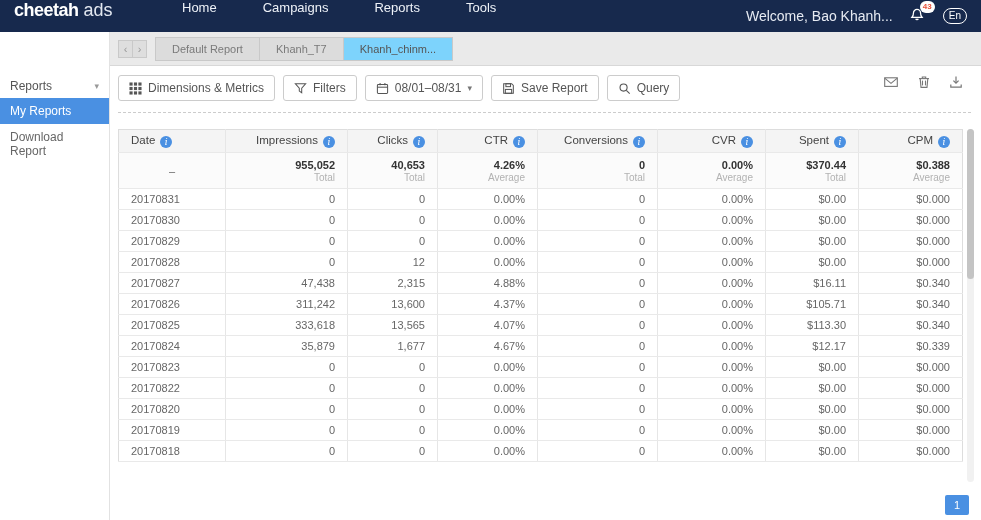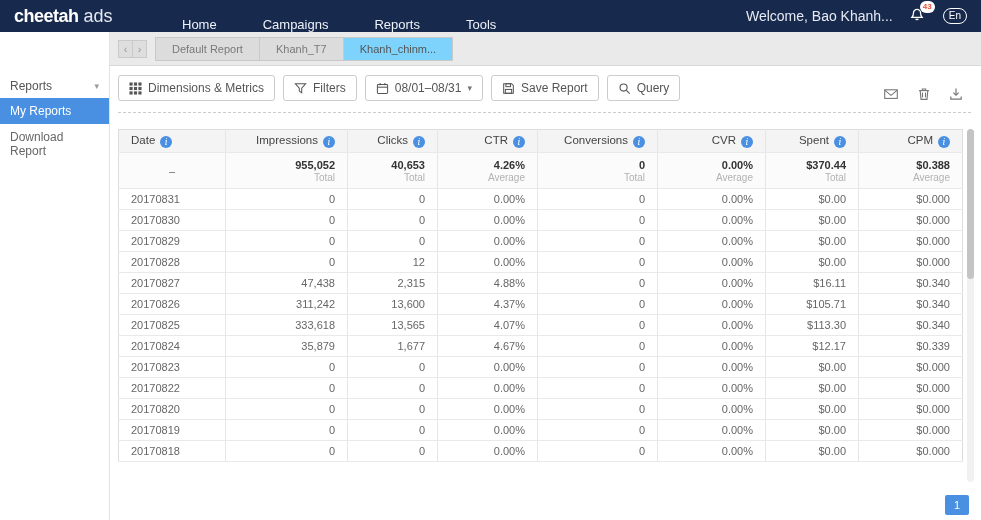--- a/index.html
+++ b/index.html
@@ -6,27 +6,27 @@
   html,body { margin:0; padding:0; }
   body {
     width:981px; height:520px; overflow:hidden;
     font-family:"Liberation Sans", sans-serif;
     background:#fff; color:#555;
   }
 
   
   .topnav {
     height:32px; background:#17294d; color:#fff;
-    display:flex; align-items:center; padding:0 14px;
+    display:flex; padding:0 14px;
   }
   .brand { font-size:18px; width:152px; white-space:nowrap; }
   .brand .bold { font-weight:700; letter-spacing:-0.5px; }
   .brand .light { font-weight:400; color:#e3e8f1; margin-left:5px; }
   .nav-items { display:flex; gap:46px; font-size:13px; color:#eef2f8; margin-left:16px; }
-  .nav-item { cursor:pointer;margin-top:16px; }
+  .nav-item { cursor:pointer; }
   .topnav-right { margin-left:auto; display:flex; align-items:center; gap:16px; }
   .welcome { font-size:14px; color:#e6eaf2; white-space:nowrap; }
   .bell-wrap { position:relative; width:18px; height:18px; cursor:pointer; }
   .badge {
     position:absolute; top:-6px; right:-8px; background:#fff; color:#e8503a;
     border-radius:8px; font-size:8px; font-weight:bold; padding:1px 3px; line-height:1.2;margin-left:28px;
   }
   .lang-btn {
     border:1px solid #fff; border-radius:8px; padding:1px 5px 2px;
     font-size:10px; color:#fff; background:transparent; cursor:pointer;
@@ -57,21 +57,21 @@
     color:#9a9a9a; font-size:11px; line-height:16px; text-align:center; cursor:pointer;
   }
   .tab-arrow + .tab-arrow { margin-left:-1px; }
   .tab {
     padding:5px 16px; font-size:11px; color:#7a7a7a; background:#dcdcdc;
     border:1px solid #c9c9c9; margin-right:-1px; cursor:pointer; white-space:nowrap;
   }
   .tab.active { background:#7dd3fc; color:#555; position:relative; z-index:1; }
 
   
-  .toolbar { display:flex; align-items:flex-end; gap:8px; padding:9px 10px 8px 8px; flex:none; }
+  .toolbar { display:flex; align-items:flex-start; gap:8px; padding:9px 10px 8px 8px; flex:none; }
   .btn {
     display:inline-flex; align-items:center; gap:6px;
     border:1px solid #ccc; border-radius:3px; background:#fff;
     color:#555; font-size:12px; padding:5px 10px; cursor:pointer;
     font-family:inherit; white-space:nowrap;
   }
   .btn svg { flex:none; }
   .caret { font-size:9px; color:#777; }
   .toolbar-right { margin-left:auto; display:flex; align-items:center; gap:18px; padding-right:8px; }
   .icon-btn { background:none; border:none; padding:0; cursor:pointer; color:#777; line-height:0; }

